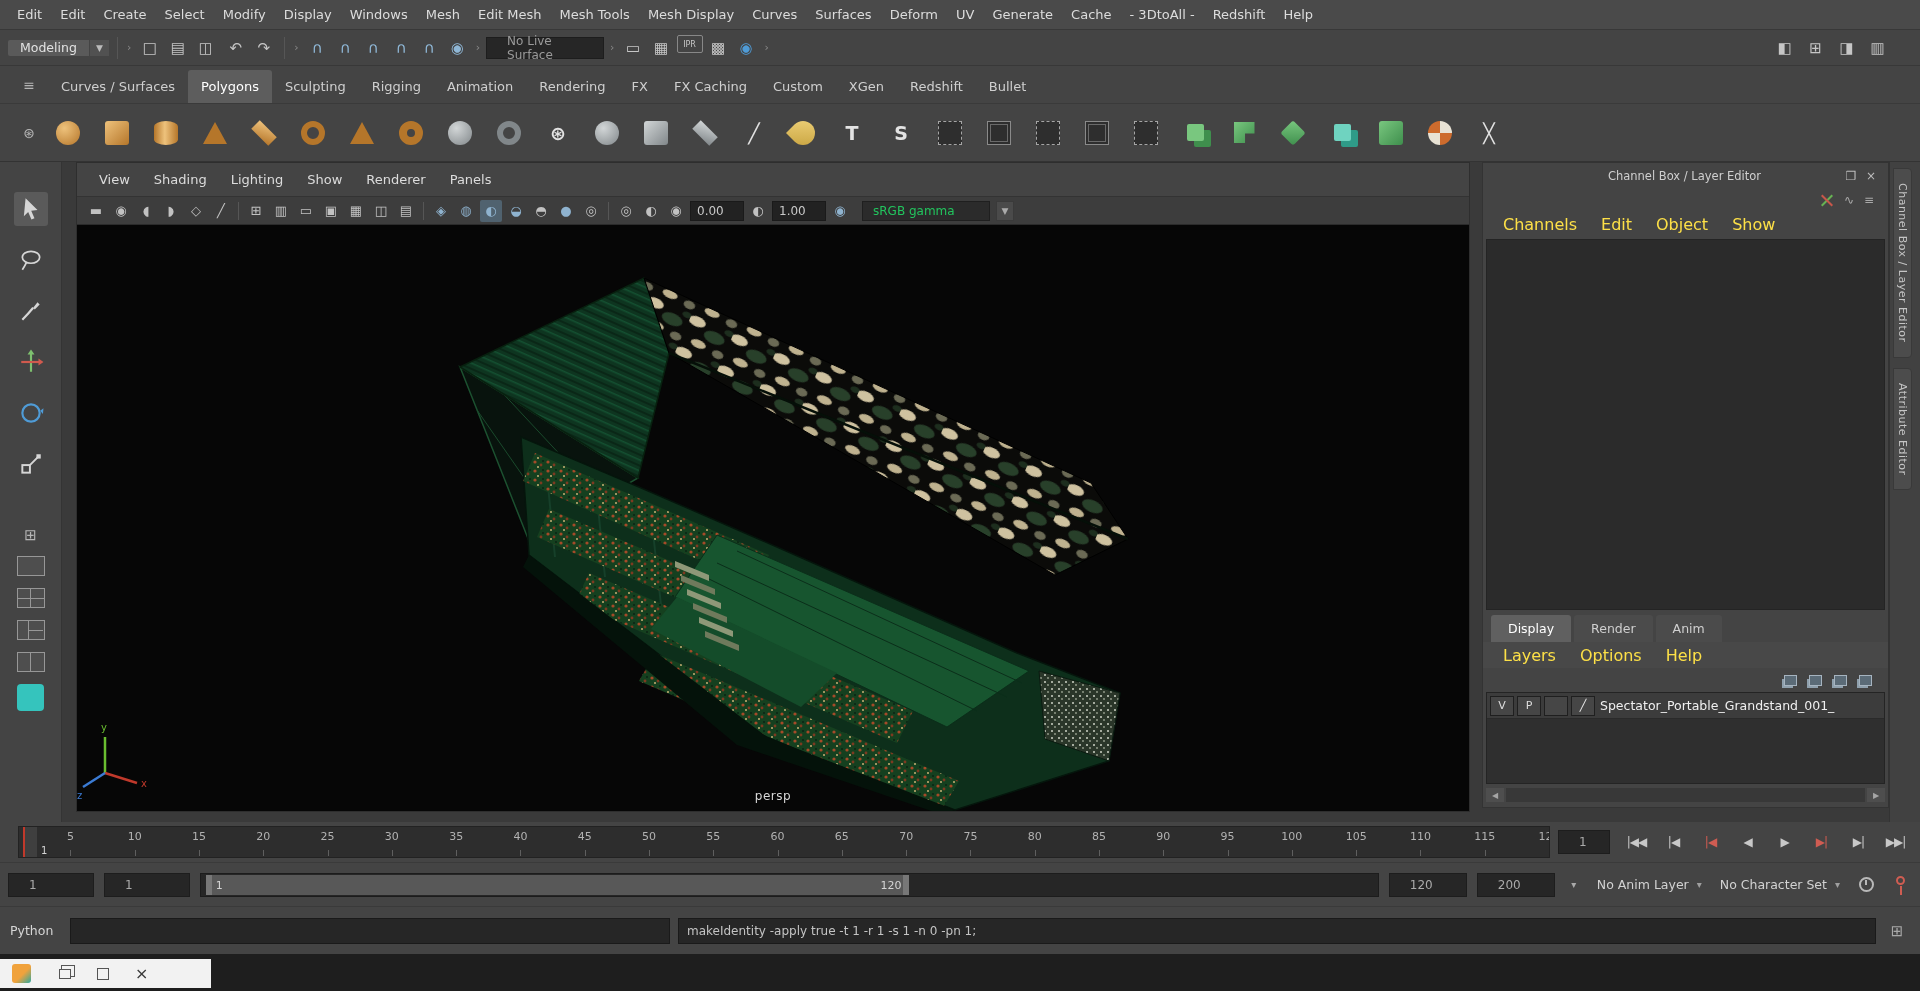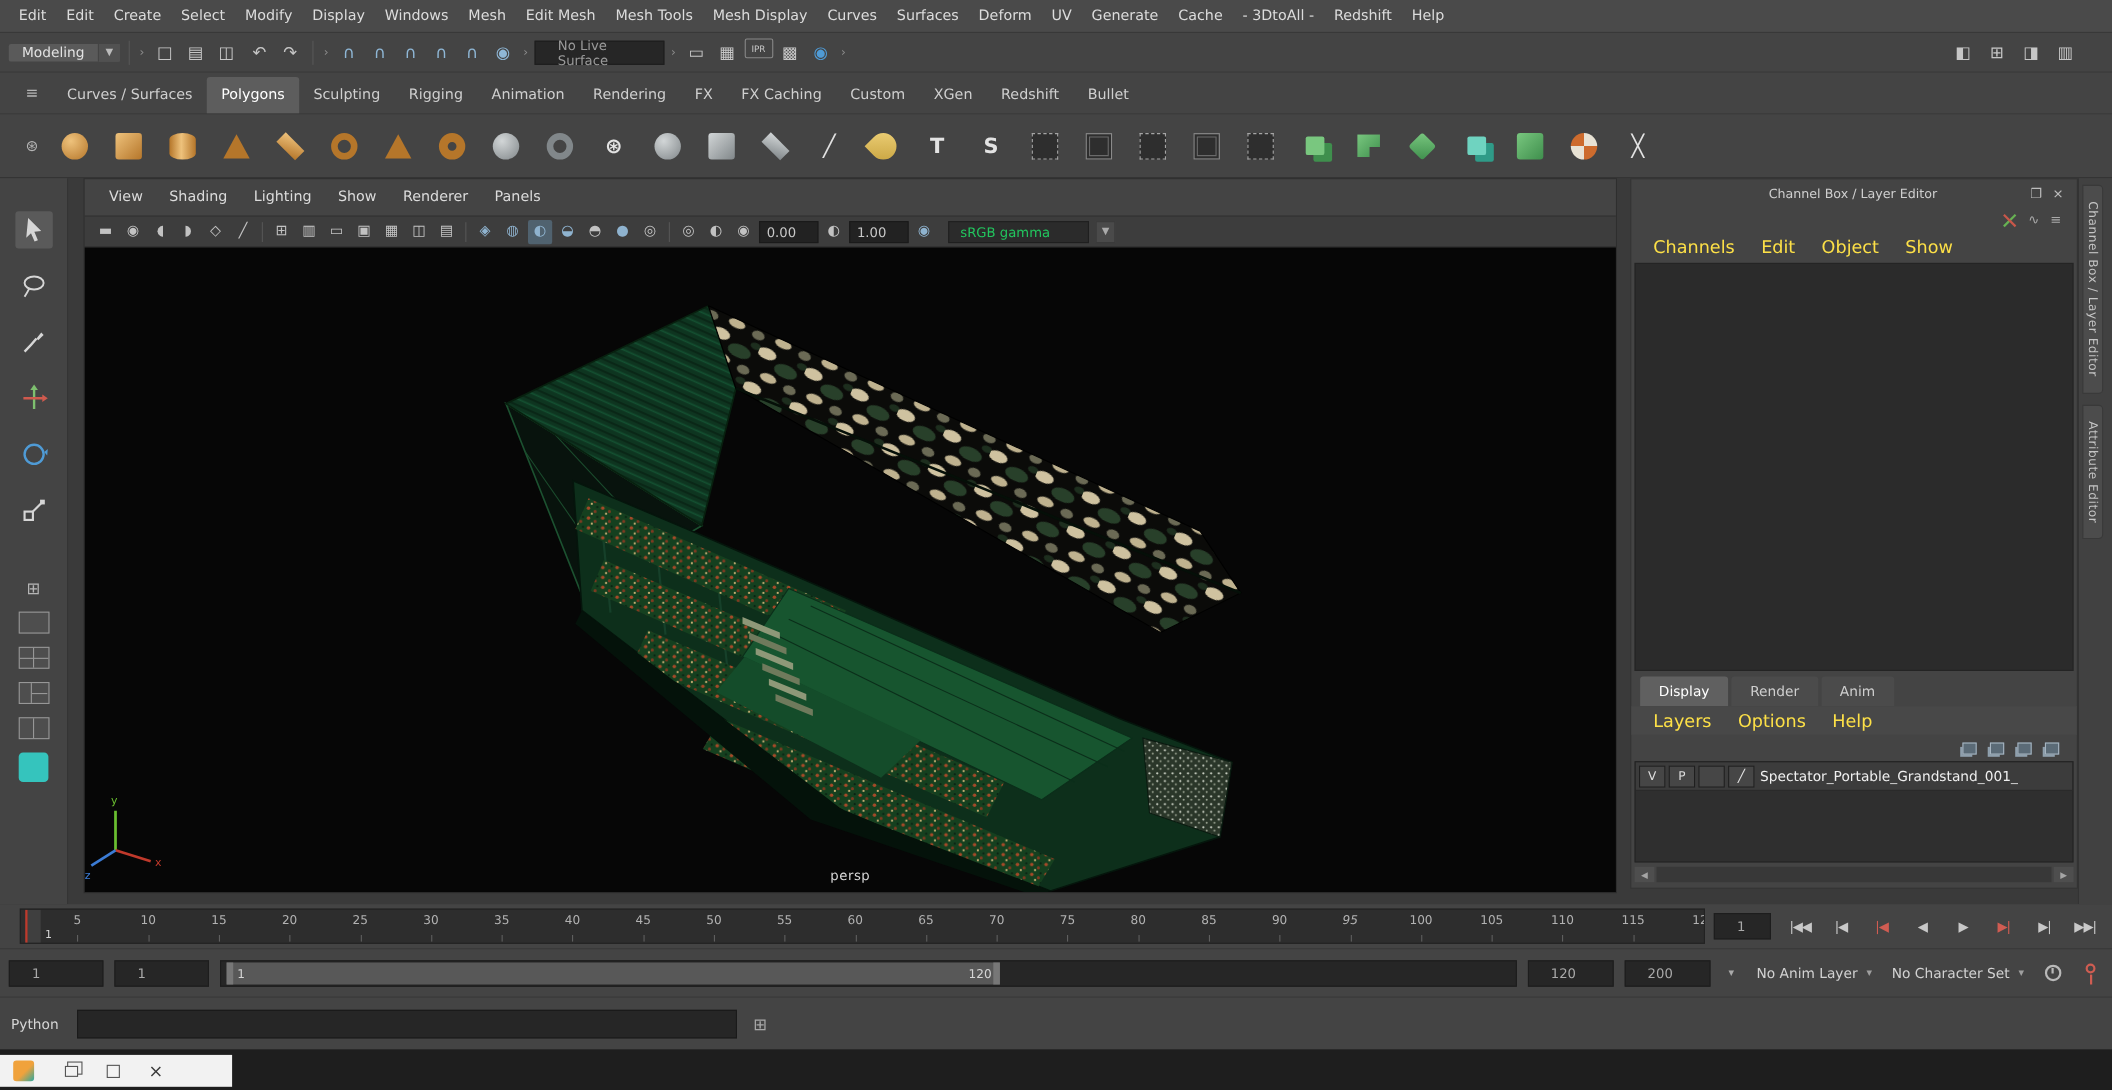--- a/index.html
+++ b/index.html
@@ -619,21 +619,21 @@
         <div class="tick-num" style="left: 57.9832%;">70</div>
         <div class="tick-mark" style="left: 57.9832%;"></div>
         <div class="tick-num" style="left: 62.1849%;">75</div>
         <div class="tick-mark" style="left: 62.1849%;"></div>
         <div class="tick-num" style="left: 66.3866%;">80</div>
         <div class="tick-mark" style="left: 66.3866%;"></div>
         <div class="tick-num" style="left: 70.5882%;">85</div>
         <div class="tick-mark" style="left: 70.5882%;"></div>
         <div class="tick-num" style="left: 74.7899%;">90</div>
         <div class="tick-mark" style="left: 74.7899%;"></div>
-        <div class="tick-num" style="left: 78.9916%; font-style: italic;">95</div>
+        <div class="tick-num" style="left: 78.9916%;">95</div>
         <div class="tick-mark" style="left: 78.9916%;"></div>
         <div class="tick-num" style="left: 83.1933%;">100</div>
         <div class="tick-mark" style="left: 83.1933%;"></div>
         <div class="tick-num" style="left: 87.395%;">105</div>
         <div class="tick-mark" style="left: 87.395%;"></div>
         <div class="tick-num" style="left: 91.5966%;">110</div>
         <div class="tick-mark" style="left: 91.5966%;"></div>
         <div class="tick-num" style="left: 95.7983%;">115</div>
         <div class="tick-mark" style="left: 95.7983%;"></div>
         <div class="tick-num" style="left: 100%;">120</div>
@@ -676,20 +676,21 @@
         <span class="k2-clock"></span>
       </span>
     <span class="range-icon">
         <span class="k2-key"></span>
       </span>
   </div>
 
   <div id="commandline">
     <div id="cmd-label">Python</div>
     <input class="cmd-box" id="command-input" value="" style="">
+    <div class="cmd-box" id="command-result">makeIdentity -apply true -t 1 -r 1 -s 1 -n 0 -pn 1;</div>
     <span id="cmd-help">⊞</span>
   </div>
 
   <div id="bottomstrip">
     <div id="taskbar-frag">
         <span class="k2-app"></span>
         <span class="k2-winstack"></span>
         <span class="k2-winbox"></span>
         <span class="k2-close">×</span>
       </div>

